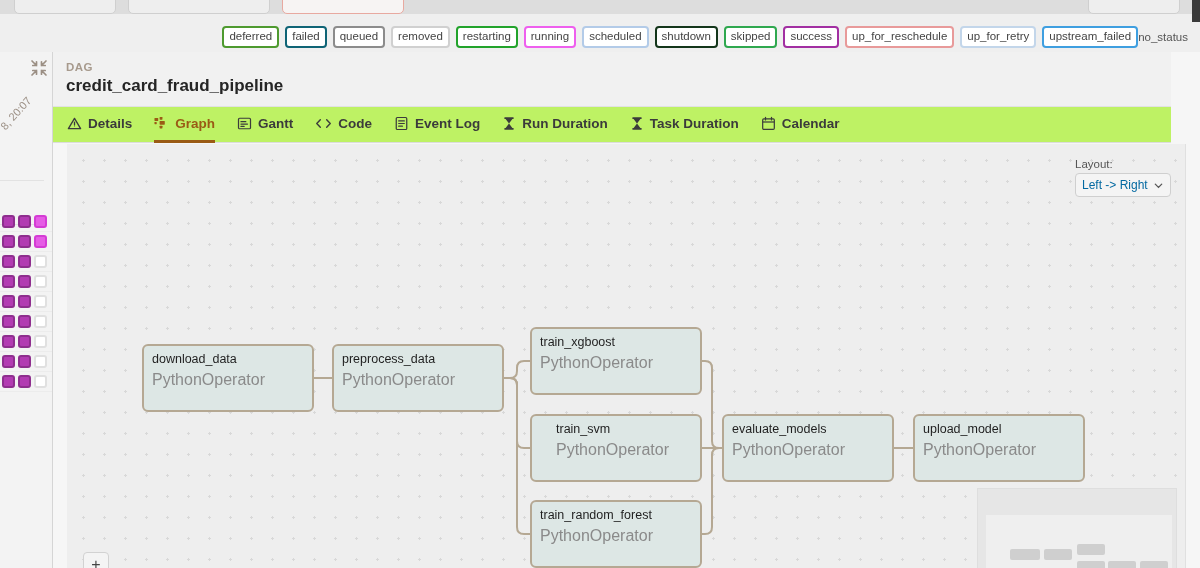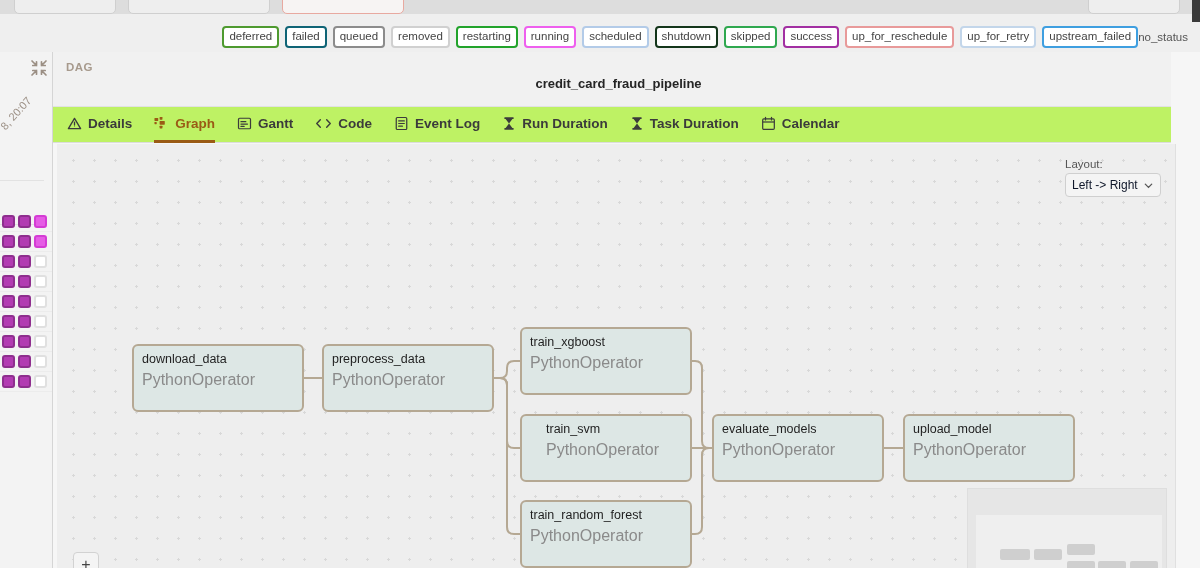--- a/index.html
+++ b/index.html
@@ -138,25 +138,24 @@
     box-sizing: border-box;
     padding: 9px 0 0 13px;
   }
   #dag-kicker {
     font-size: 11.5px;
     letter-spacing: 0.5px;
     color: #a79a8d;
     font-weight: bold;
   }
   #dag-title {
-    font-size: 13px;
+    font-size: 17px;
     font-weight: bold;
     color: #252525;
     margin-top: 3px;
-    text-align: center;
   }
 
   
   #tabs {
     position: absolute;
     left: 0; top: 55px;
     width: 1118px; height: 36px;
     background: #bef264;
     border-bottom: 1px solid #dcdcdc;
     display: flex;
@@ -180,21 +179,21 @@
   }
   .tab.active {
     color: #9a5b15;
     border-bottom-color: #9a5b15;
   }
   .tab svg { display: block; }
 
   
   #canvas {
     position: absolute;
-    left: 4px; top: 92px;
+    left: 14px; top: 92px;
     width: 1118px; height: 424px;
     background-color: #eeeeee;
     background-image: radial-gradient(circle, #d8d8d8 1px, transparent 1.2px);
     background-size: 21px 21px;
     background-position: 6px 6px;
     overflow: hidden;
     border-right: 1px solid #e0e0e0;
   }
   .node {
     position: absolute;
@@ -237,21 +236,21 @@
     color: #555555;
     margin-bottom: 3px;
   }
   #layout-select {
     width: 96px;
     height: 24px;
     background: #f4f4f4;
     border: 1px solid #cfcfcf;
     border-radius: 4px;
     font-size: 12px;
-    color: #0f172a;
+    color: #0369a1;
     display: flex;
     align-items: center;
     justify-content: space-between;
     padding: 0 6px;
     box-sizing: border-box;
     cursor: pointer;
   }
 
   
   #zoom-controls {

